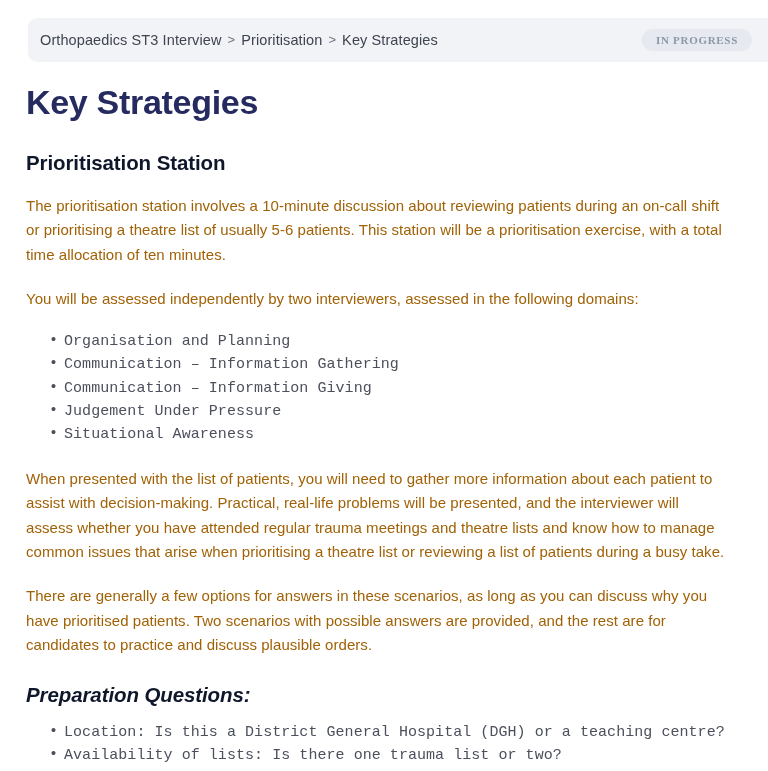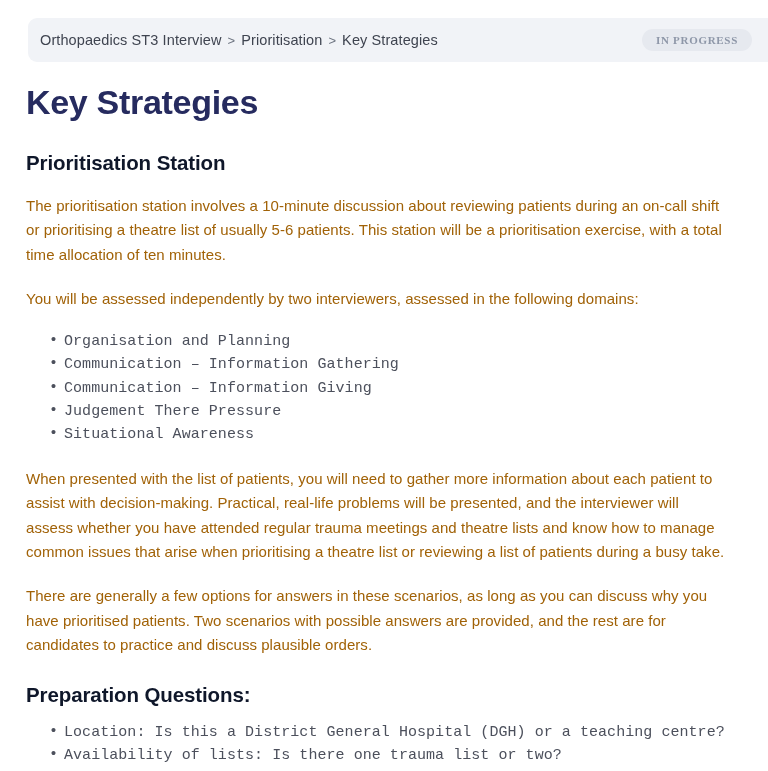--- a/index.html
+++ b/index.html
@@ -26,21 +26,21 @@
     border-top-left-radius: 9px;
     border-bottom-left-radius: 9px;
     display: flex;
     align-items: center;
     justify-content: space-between;
     padding: 0 16px 0 12px;
     box-sizing: border-box;
   }
   .breadcrumb {
     display: flex;
-    align-items: flex-end;
+    align-items: flex-start;
     font-size: 14.5px;
     color: #3f4450;
     letter-spacing: 0.1px;
     white-space: nowrap;
   }
   .crumb {
     color: #3f4450;
   }
   .crumb-sep {
     margin: 0 6px;
@@ -79,20 +79,21 @@
     font-size: 20.5px;
     font-weight: bold;
     color: #0f172a;
     letter-spacing: -0.1px;
     margin: 0 0 18px 0;
     line-height: 1.2;
   }
   .section-heading.tight-top {
     margin-top: 26px;
     margin-bottom: 14px;
+    font-style: italic;
   }
   p.body-text {
     font-size: 15px;
     color: #a16207;
     line-height: 1.62;
     margin: 0 12px 20px 0;
     letter-spacing: 0.05px;
   }
   ul.bullets {
     margin: 0 0 20px 0;
@@ -141,21 +142,21 @@
   <h2 class="section-heading">Prioritisation Station</h2>
 
   <p class="body-text">The prioritisation station involves a 10-minute discussion about reviewing patients during an on-call shift or prioritising a theatre list of usually 5-6 patients. This station will be a prioritisation exercise, with a total time allocation of ten minutes.</p>
 
   <p class="body-text">You will be assessed independently by two interviewers, assessed in the following domains:</p>
 
   <ul class="bullets spaced">
     <li>Organisation and Planning</li>
     <li>Communication – Information Gathering</li>
     <li>Communication – Information Giving</li>
-    <li>Judgement There Pressure</li>
+    <li>Judgement Under Pressure</li>
     <li>Situational Awareness</li>
   </ul>
 
   <p class="body-text">When presented with the list of patients, you will need to gather more information about each patient to assist with decision-making. Practical, real-life problems will be presented, and the interviewer will assess whether you have attended regular trauma meetings and theatre lists and know how to manage common issues that arise when prioritising a theatre list or reviewing a list of patients during a busy take.</p>
 
   <p class="body-text">There are generally a few options for answers in these scenarios, as long as you can discuss why you have prioritised patients. Two scenarios with possible answers are provided, and the rest are for candidates to practice and discuss plausible orders.</p>
 
   <h2 class="section-heading tight-top">Preparation Questions:</h2>
 
   <ul class="bullets spaced">

